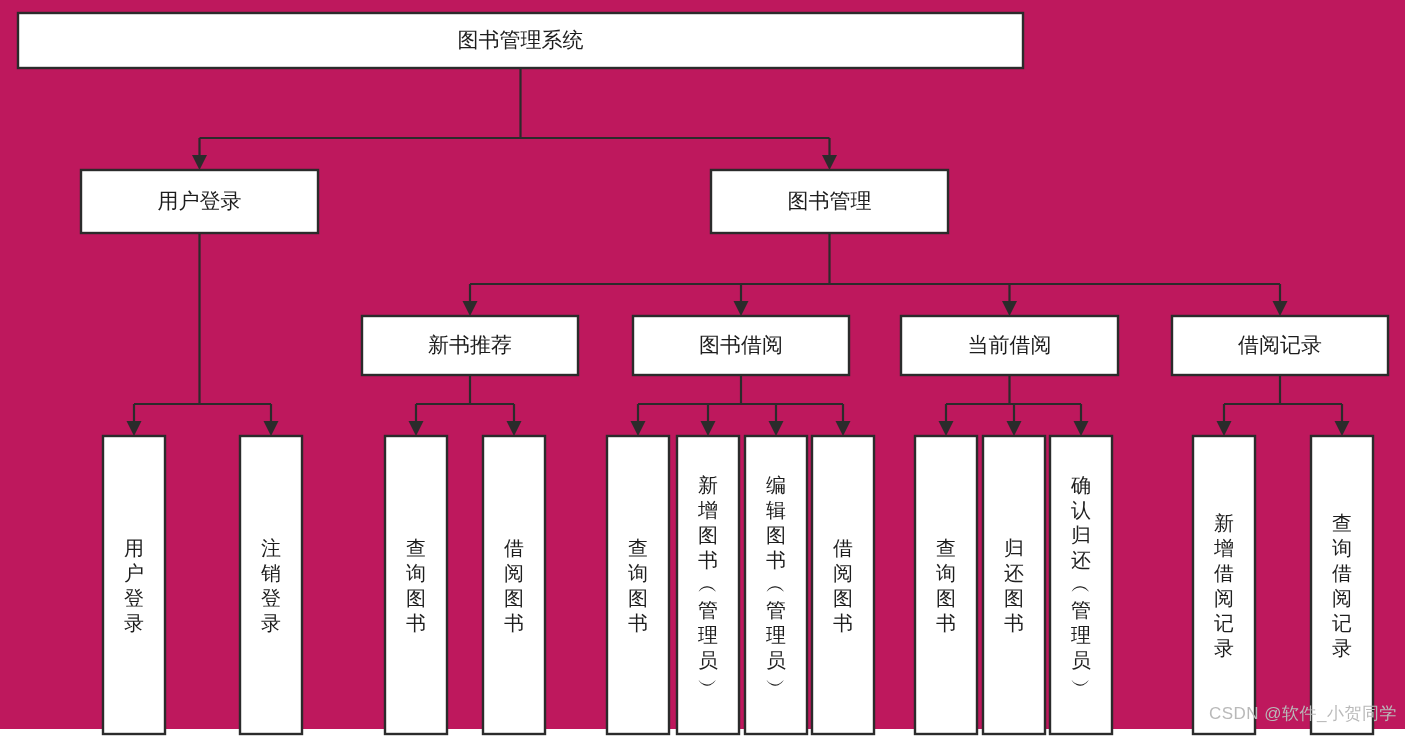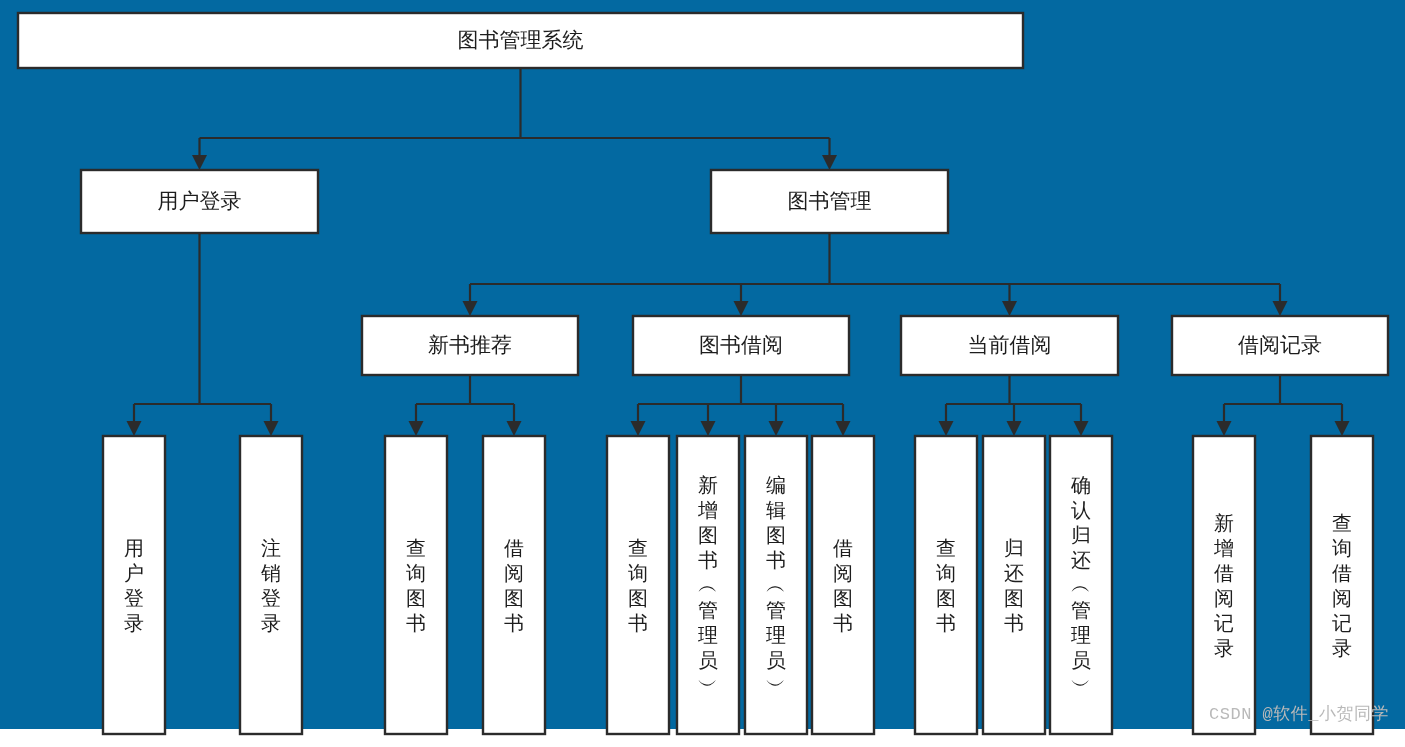--- a/index.html
+++ b/index.html
@@ -11,21 +11,21 @@
     width: 1405px;
     height: 747px;
     font-family: "Liberation Sans", "DejaVu Sans", sans-serif;
     overflow: hidden;
     position: relative;
   }
   #diagram-root {
     position: relative;
     width: 1405px;
     height: 729px;
-    background: #0369a1;
+    background: #be185d;
   }
   svg#flow-svg {
     position: absolute;
     left: 0;
     top: 0;
     width: 1405px;
     height: 747px;
     display: block;
   }
   .node-rect {
@@ -51,23 +51,23 @@
     dominant-baseline: middle;
   }
   .node-label-v {
     font-family: "Liberation Sans", "DejaVu Sans", sans-serif;
     font-size: 20px;
     fill: #1d1d1d;
     text-anchor: middle;
   }
   .watermark-text {
     position: absolute;
-    right: 16px;
+    right: 8px;
     bottom: 4px;
-    font-family: Liberation Mono, monospace;
+    font-family: Liberation Sans, sans-serif;
     font-size: 17px;
     color: #b9b9b9;
     white-space: nowrap;
     letter-spacing: 0.5px;
     user-select: none;
   }
 </style>
 </head>
 <body>
 

